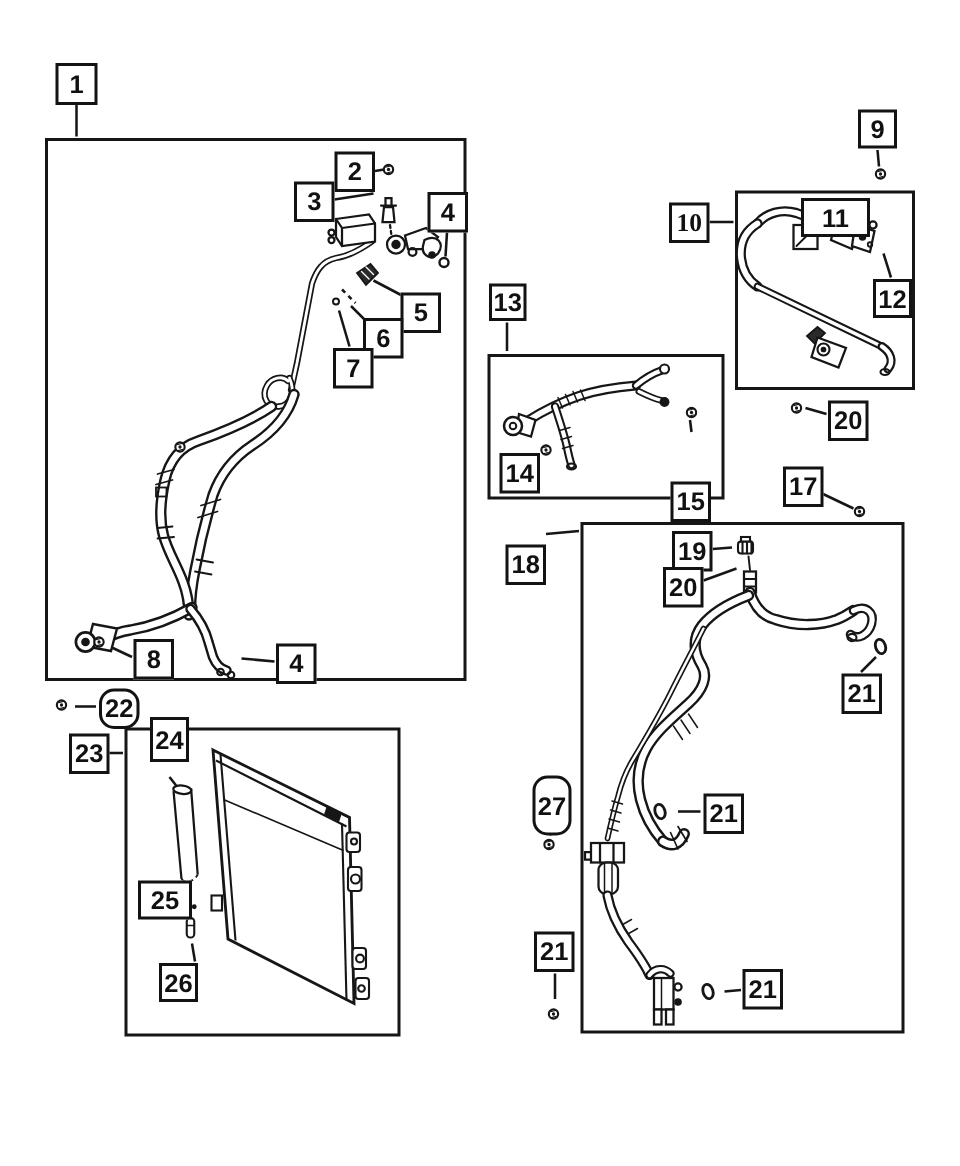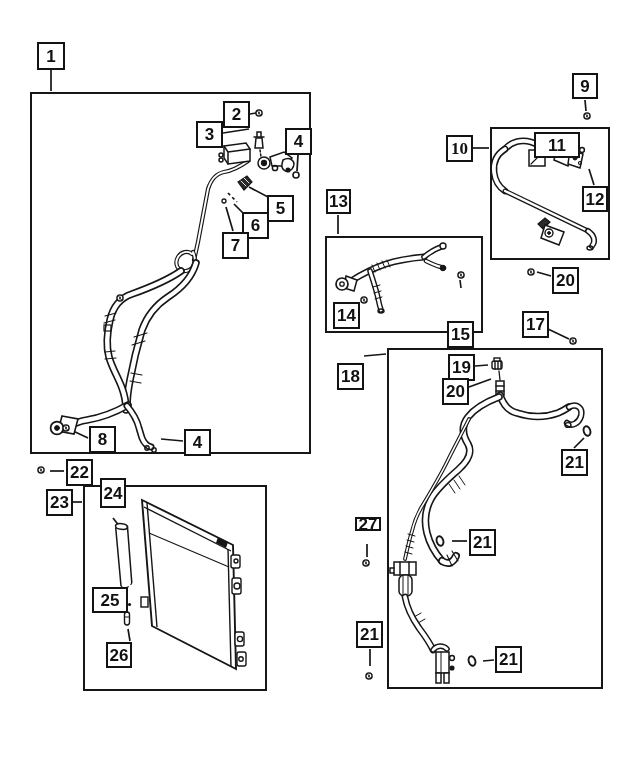--- a/index.html
+++ b/index.html
@@ -312,22 +312,22 @@
   <div class="callout" style="left:326px;top:189px;width:25px;height:25px;">13</div>
   <div class="callout" style="left:333px;top:302px;">14</div>
   <div class="callout" style="left:447px;top:289px;margin-top:32px;">15</div>
   <div class="callout" style="left:552px;top:267px;">20</div>
   <div class="callout" style="left:522px;top:311px;">17</div>
   <div class="callout" style="left:337px;top:342px;margin-top:21px;">18</div>
   <div class="callout" style="left:448px;top:354px;">19</div>
   <div class="callout" style="left:442px;top:378px;">20</div>
   <div class="callout" style="left:561px;top:449px;">21</div>
   <div class="callout" style="left:469px;top:529px;">21</div>
-  <div class="callout" style="left:66px;top:459px;">22</div>
+  <div class="callout" style="left:66px;top:459px;border-radius:10px;">22</div>
   <div class="callout" style="left:46px;top:489px;">23</div>
   <div class="callout" style="left:100px;top:478px;width:26px;height:30px;">24</div>
   <div class="callout" style="left:92px;top:587px;width:36px;height:26px;">25</div>
   <div class="callout" style="left:106px;top:642px;width:26px;height:26px;">26</div>
-  <div class="callout" style="left:355px;top:517px;width:26px;height:14px;">27</div>
+  <div class="callout" style="left:355px;top:517px;width:26px;height:40px;border-radius:10px;">27</div>
   <div class="callout" style="left:356px;top:621px;">21</div>
   <div class="callout" style="left:495px;top:646px;">21</div>
 
 </div>
 
 </body></html>

